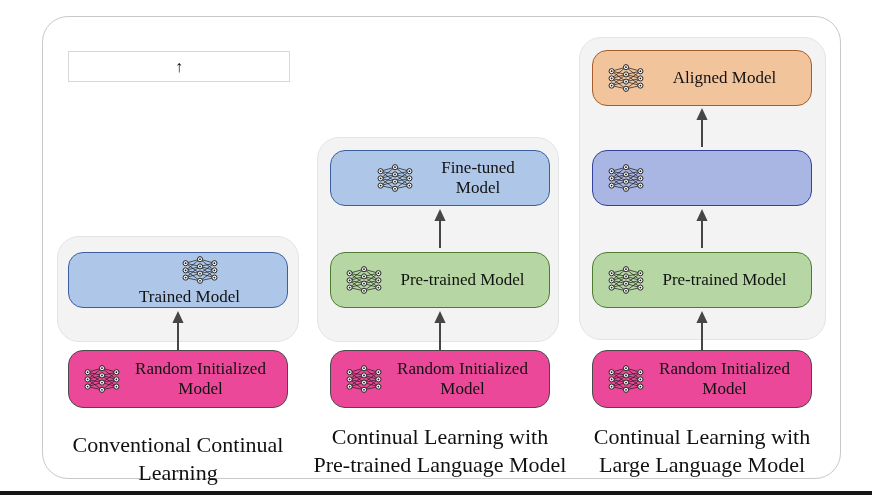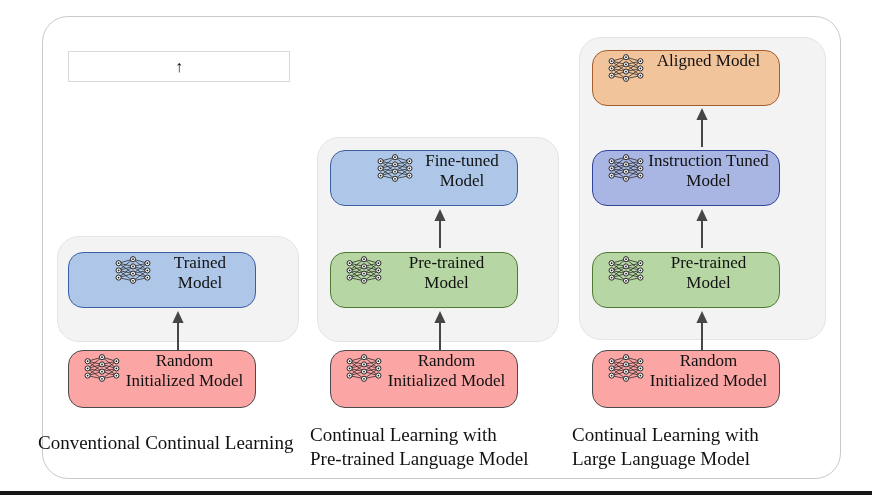--- a/index.html
+++ b/index.html
@@ -22,39 +22,39 @@
 
   .stage-container {
     position: absolute; background: #f3f3f3; border: 1px solid #e4e4e4;
     border-radius: 22px; box-sizing: border-box;
   }
   .c1 { left: 57px;  top: 236px; width: 242px; height: 106px; }
   .c2 { left: 317px; top: 137px; width: 242px; height: 205px; }
   .c3 { left: 579px; top: 37px;  width: 247px; height: 303px; }
 
   .box {
-    position: absolute; width: 188px; height: 56px; border-radius: 15px;
-    display: flex; align-items: flex-start; box-sizing: border-box;
-  }
-  .box.gray       { height: 58px; background: #fca5a5; border: 1.6px solid #4a4a4a; }
+    position: absolute; width: 220px; height: 56px; border-radius: 15px;
+    display: flex; align-items: center; box-sizing: border-box;
+  }
+  .box.gray       { height: 58px; background: #ec4899; border: 1.6px solid #4a4a4a; }
   .box.blue       { background: #aec7e8; border: 1.6px solid #3d5e9e; padding-left: 31px; }
   .box.green      { background: #b6d7a4; border: 1.6px solid #4e7a34; }
   .box.periwinkle { background: #a9b6e3; border: 1.6px solid #32439b; }
   .box.orange     { background: #f2c49c; border: 1.6px solid #a55d2e; }
 
   .nn-icon { width: 40px; height: 34px; margin-left: 13px; flex: 0 0 auto; }
   .box-label {
     flex: 1; text-align: center; font-size: 17px; line-height: 1.18;
     padding: 0 10px 0 2px;
   }
 
   .arrow { position: absolute; width: 14px; height: 40px; }
 
   .caption {
-    position: absolute; text-align: left; font-size: 19px; line-height: 1.25;
+    position: absolute; text-align: center; font-size: 22px; line-height: 1.25;
     white-space: pre-line;
   }
   .cap1 { left: 38px;  top: 431px; width: 280px; }
   .cap2 { left: 310px; top: 423px; width: 260px; }
   .cap3 { left: 572px; top: 423px; width: 260px; }
 
   .bottom-rule {
     position: absolute; left: 0; top: 491px; width: 872px; height: 4px;
     background: #161616;
   }
@@ -126,21 +126,21 @@
   <div class="frame"></div>
 
   <div class="legend">
     <span class="legend-arrow">↑</span>
   </div>
 
   <div class="stage-container c1"></div>
   <div class="stage-container c2"></div>
   <div class="stage-container c3"></div>
 
-  <div class="box blue" style="left:68px; top:252px;">
+  <div class="box blue" style="left:68px; top:252px;flex-direction:column;">
     <svg class="nn-icon" viewBox="0 0 50 41">
         <use href="#nn-def"></use>
       </svg>
     <span class="box-label">Trained Model</span>
   </div>
   <div class="box gray" style="left:68px; top:350px;">
     <svg class="nn-icon" viewBox="0 0 50 41">
         <use href="#nn-def"></use>
       </svg>
     <span class="box-label">Random Initialized Model</span>
@@ -168,21 +168,20 @@
   <div class="box orange" style="left:592px; top:50px;">
     <svg class="nn-icon" viewBox="0 0 50 41">
         <use href="#nn-def"></use>
       </svg>
     <span class="box-label">Aligned Model</span>
   </div>
   <div class="box periwinkle" style="left:592px; top:150px;">
     <svg class="nn-icon" viewBox="0 0 50 41">
         <use href="#nn-def"></use>
       </svg>
-    <span class="box-label">Instruction Tuned Model</span>
   </div>
   <div class="box green" style="left:592px; top:252px;">
     <svg class="nn-icon" viewBox="0 0 50 41">
         <use href="#nn-def"></use>
       </svg>
     <span class="box-label">Pre-trained Model</span>
   </div>
   <div class="box gray" style="left:592px; top:350px;">
     <svg class="nn-icon" viewBox="0 0 50 41">
         <use href="#nn-def"></use>

